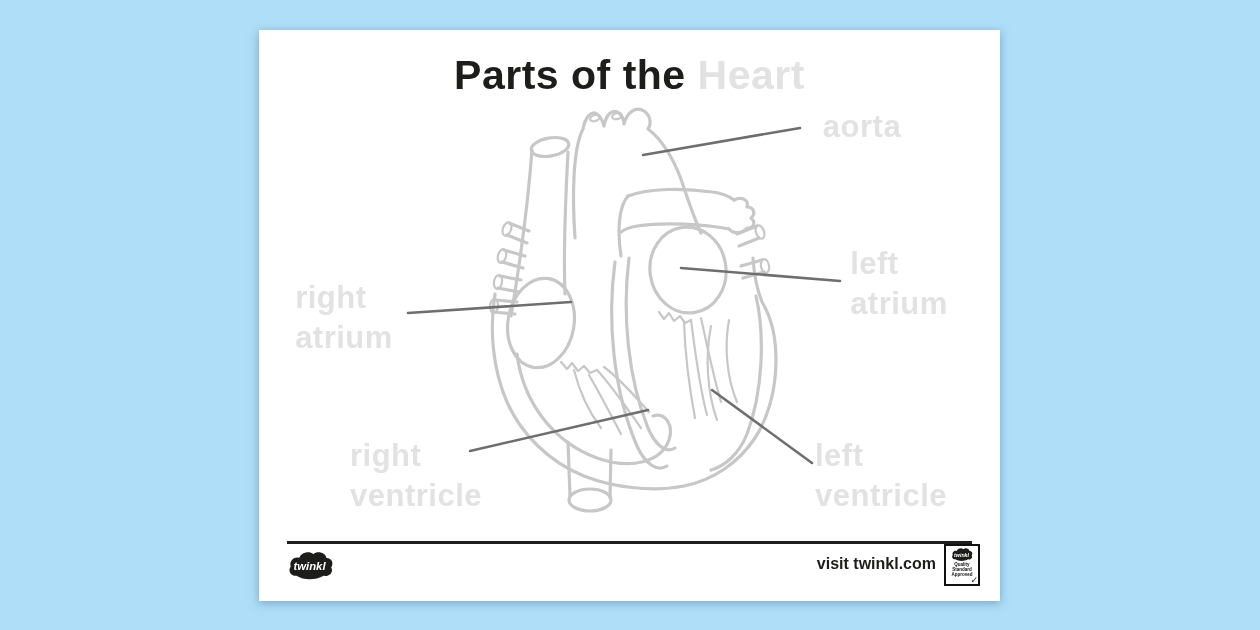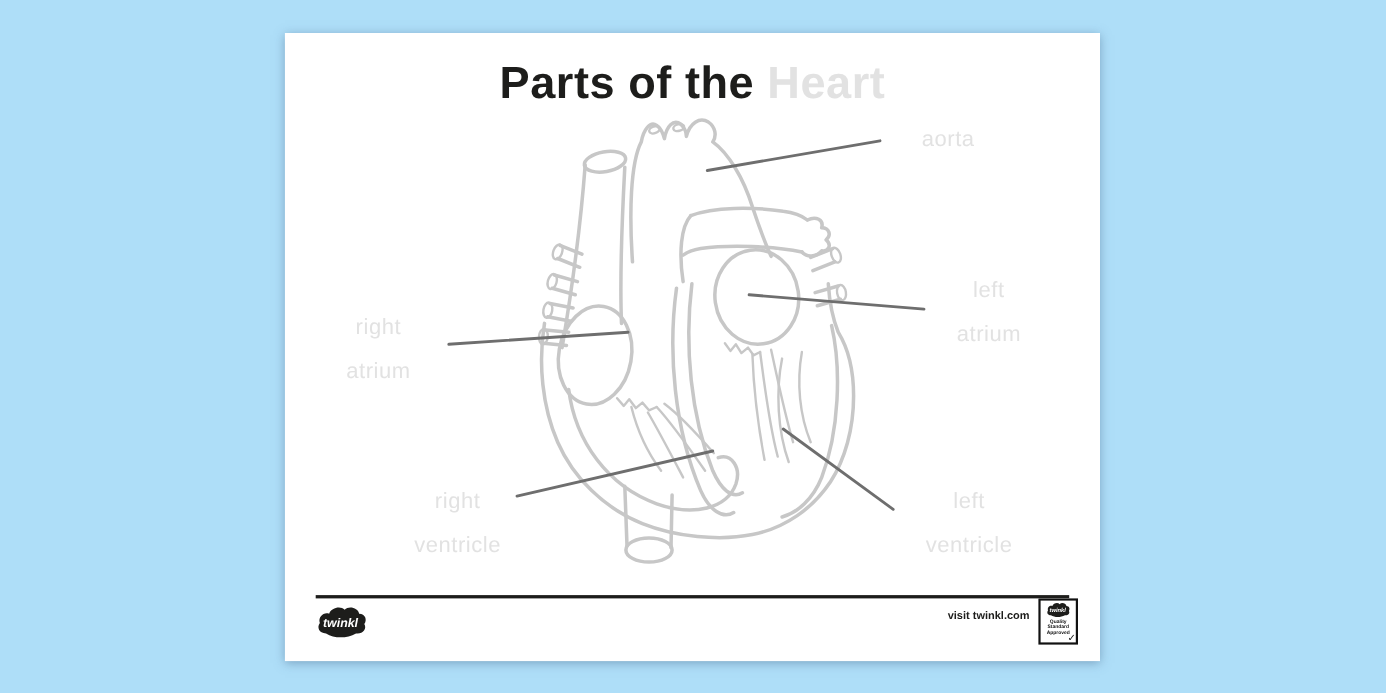--- a/index.html
+++ b/index.html
@@ -19,31 +19,31 @@
     white-space:nowrap;
   }
   .title .black{color:#1d1d1b;}
   .title .trace{color:#e2e2e2;}
   .diagram-svg{position:absolute;left:0;top:0;}
   .heart-line{stroke:#c7c7c7;stroke-width:3.2;fill:none;stroke-linecap:round;stroke-linejoin:round;}
   .heart-thin{stroke:#c7c7c7;stroke-width:2.2;fill:none;stroke-linecap:round;stroke-linejoin:round;}
   .pointer{stroke:#6e6e6e;stroke-width:2.6;stroke-linecap:round;}
   .trace-label{
     position:absolute;transform:translate(-50%,-50%);
-    color:#e2e2e2;font-weight:normal;font-size:20px;line-height:40px;
-    letter-spacing:0.5px;text-align:center;white-space:nowrap;
+    color:#e2e2e2;font-weight:bold;font-size:31px;line-height:40px;
+    letter-spacing:0.5px;text-align:left;white-space:nowrap;
   }
   .lbl-aorta{left:603px;top:97px;}
   .lbl-left-atrium{left:640px;top:254px;}
   .lbl-right-atrium{left:85px;top:288px;}
   .lbl-right-ventricle{left:157px;top:446px;}
   .lbl-left-ventricle{left:622px;top:446px;}
   .footer-rule{position:absolute;left:28px;top:511px;width:685px;height:3px;background:#1d1d1b;}
   .logo{position:absolute;left:28px;top:519px;width:47px;height:33px;}
-  .visit{position:absolute;right:64px;top:525px;font-size:10px;font-weight:bold;color:#1d1d1b;}
+  .visit{position:absolute;right:64px;top:525px;font-size:16px;font-weight:bold;color:#1d1d1b;}
   .badge{
     position:absolute;right:20px;top:514px;width:32px;height:38px;
     border:2px solid #111;background:#fff;text-align:center;
   }
   .badge .mini-cloud{display:block;margin:1px auto 0 auto;}
   .badge .badge-text{font-size:4.5px;font-weight:bold;color:#111;line-height:5px;}
   .badge .check{position:absolute;right:0px;bottom:-1px;font-size:9px;color:#111;}
 </style>
 </head>
 <body>

